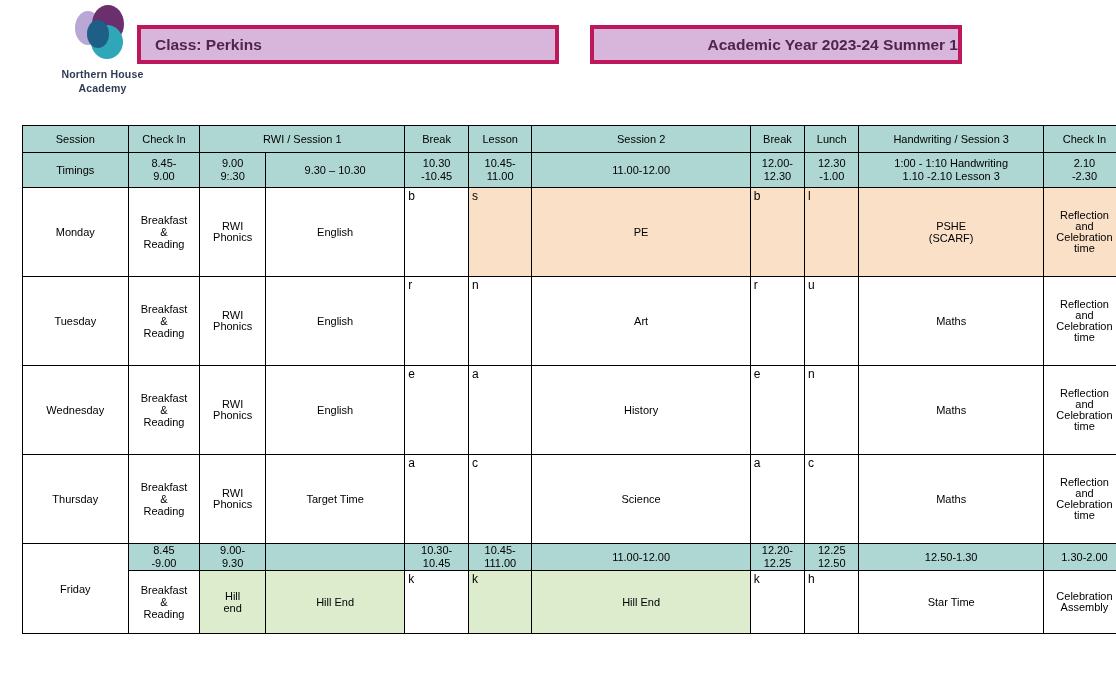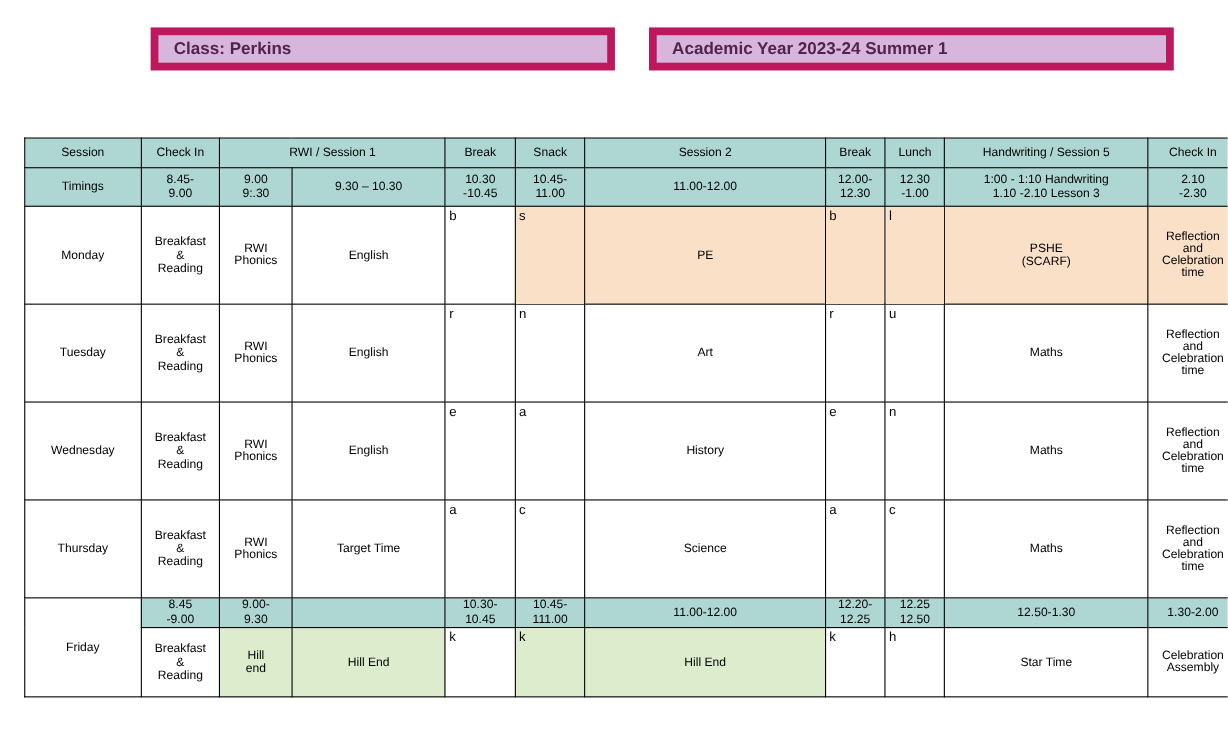--- a/index.html
+++ b/index.html
@@ -40,40 +40,41 @@
     font-size: 10.5px;
     font-weight: bold;
     color: #2f3b52;
     line-height: 12px;
     letter-spacing: 0.2px;
     margin-top: 2px;
   }
   .title-box {
     position: absolute;
     background: #d8b5da;
-    border: 7px solid #be185d;
+    border: 4px solid #be185d;
     color: #53234f;
     font-weight: bold;
     font-size: 15.5px;
     display: flex;
     align-items: center;
     padding-left: 14px;
     box-sizing: border-box;
   }
   #class-box {
     left: 137px;
     top: 25px;
     width: 422px;
     height: 39px;
   }
   #year-box {
     left: 590px;
     top: 25px;
-    width: 477px;
+    width: 372px;
     height: 39px;
+    justify-content: flex-end;
   }
   
   table.timetable {
     position: absolute;
     left: 22px;
     top: 125px;
     border-collapse: collapse;
     table-layout: fixed;
     width: 1104px;
   }
@@ -144,20 +145,30 @@
   }
   .fri-body td { height: 62px; }
 </style>
 </head>
 <body>
 
 <div class="page">
 
   <div class="header">
 
+    <div class="logo">
+      <svg width="66" height="62" viewBox="0 0 66 62">
+        <ellipse cx="18" cy="24" rx="13" ry="17" fill="#b9a7d6"></ellipse>
+        <ellipse cx="38" cy="20" rx="16" ry="19" fill="#6b2f6e"></ellipse>
+        <ellipse cx="37" cy="38" rx="16" ry="17" fill="#2fa7b8"></ellipse>
+        <ellipse cx="28" cy="30" rx="11" ry="14" fill="#1d5f86"></ellipse>
+      </svg>
+      <div class="logo-text">Northern House</div>
+      <div class="logo-text">Academy</div>
+    </div>
 
     <div class="title-box" id="class-box">
       <span>Class: Perkins</span>
     </div>
 
     <div class="title-box" id="year-box">
       <span>Academic Year 2023-24 Summer 1</span>
     </div>
   </div>
 
@@ -174,25 +185,25 @@
       <col style="width:53px">
       <col style="width:180px">
       <col style="width:80px">
     </colgroup>
     <thead>
       <tr>
         <th class="hdr">Session</th>
         <th class="hdr">Check In</th>
         <th class="hdr" colspan="2">RWI / Session 1</th>
         <th class="hdr">Break</th>
-        <th class="hdr">Snack</th>
+        <th class="hdr">Lesson</th>
         <th class="hdr">Session 2</th>
         <th class="hdr">Break</th>
         <th class="hdr">Lunch</th>
-        <th class="hdr">Handwriting / Session 5</th>
+        <th class="hdr">Handwriting / Session 3</th>
         <th class="hdr">Check In</th>
       </tr>
       <tr>
         <td class="timings">Timings</td>
         <td class="timings">8.45-<br>9.00</td>
         <td class="timings">9.00<br>9:.30</td>
         <td class="timings">9.30 – 10.30</td>
         <td class="timings">10.30<br>-10.45</td>
         <td class="timings">10.45-<br>11.00</td>
         <td class="timings">11.00-12.00</td>

